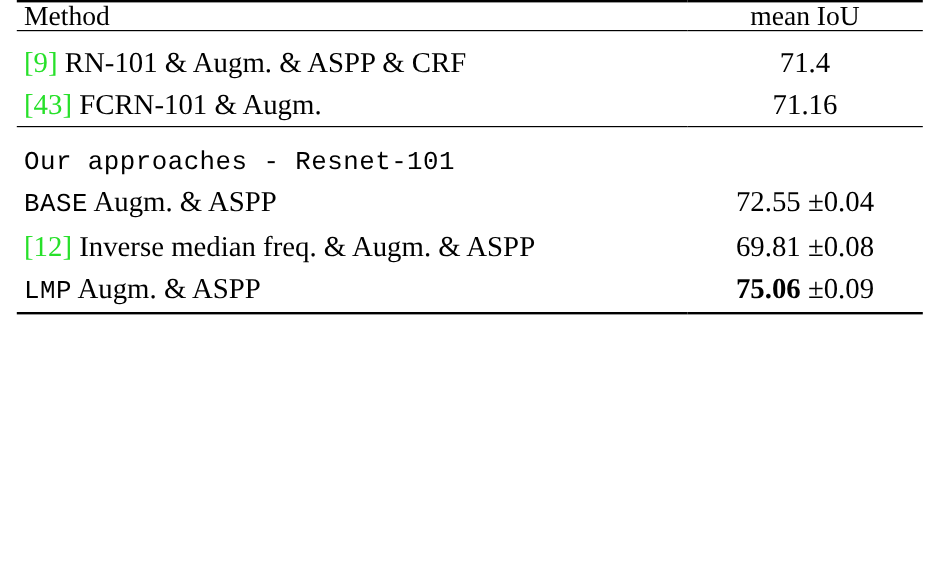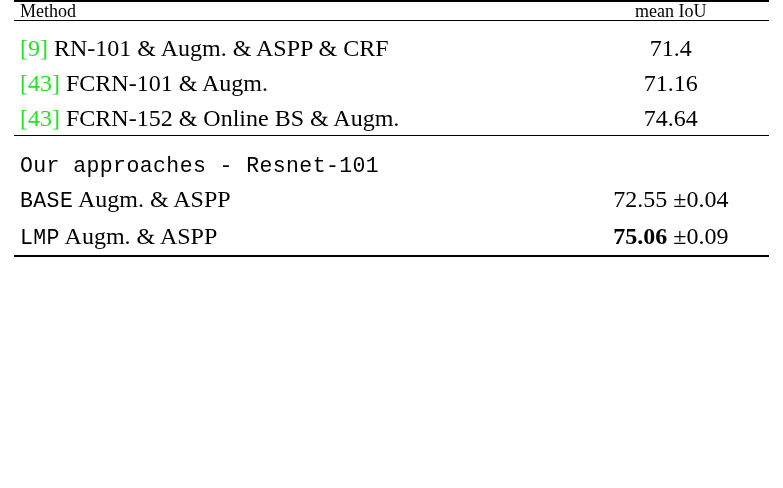--- a/index.html
+++ b/index.html
@@ -41,21 +41,21 @@
   }
   .rule-bottom td {
     border-top: 2.2px solid #000;
   }
   .spacer-row td {
     height: 9px;
   }
   .head-row td {
     padding-top: 9px;
     padding-bottom: 9px;
-    font-size: 18px;
+    font-size: 23px;
   }
   .col-method {
     text-align: left;
     width: 74%;
     padding-left: 6px !important;
   }
   .col-value {
     text-align: center;
     width: 26%;
     white-space: nowrap;
@@ -109,41 +109,41 @@
         <td class="col-method"><span class="cite">[9]</span><span> RN-101 &amp; Augm. &amp; ASPP &amp; CRF</span></td>
         <td class="col-value"><span class="val-inner">71.4</span></td>
       </tr>
 
       <tr class="data-row">
         <td class="col-method"><span class="cite">[43]</span><span> FCRN-101 &amp; Augm.</span></td>
         <td class="col-value"><span class="val-inner">71.16</span></td>
       </tr>
 
 
-      <tr class="data-row">
-        <td class="col-method"><span class="cite">[43]</span><span> FCRN-152 &amp; Online BS &amp; Augm.</span></td>
-        <td class="col-value"><span class="val-inner">74.64</span></td>
-      </tr>
 
       <tr class="rule-mid spacer-row">
         <td></td>
         <td></td>
       </tr>
 
       <tr class="group-row">
         <td class="col-method mono">Our approaches - Resnet-101</td>
         <td class="col-value"></td>
       </tr>
 
       <tr class="data-row">
         <td class="col-method"><span class="mono">BASE</span><span> Augm. &amp; ASPP</span></td>
         <td class="col-value"><span class="val-inner">72.55</span> <span class="pm">±0.04</span></td>
       </tr>
 
 
+      <tr class="data-row">
+        <td class="col-method"><span class="cite">[12]</span><span> Inverse median freq. &amp; Augm. &amp; ASPP</span></td>
+        <td class="col-value"><span class="val-inner">69.81</span> <span class="pm">±0.08</span></td>
+      </tr>
 
 
       <tr class="data-row">
         <td class="col-method"><span class="mono">LMP</span><span> Augm. &amp; ASPP</span></td>
         <td class="col-value"><span class="val-inner bold">75.06</span> <span class="pm">±0.09</span></td>
       </tr>
 
       <tr class="rule-bottom spacer-row">
         <td></td>
         <td></td>

